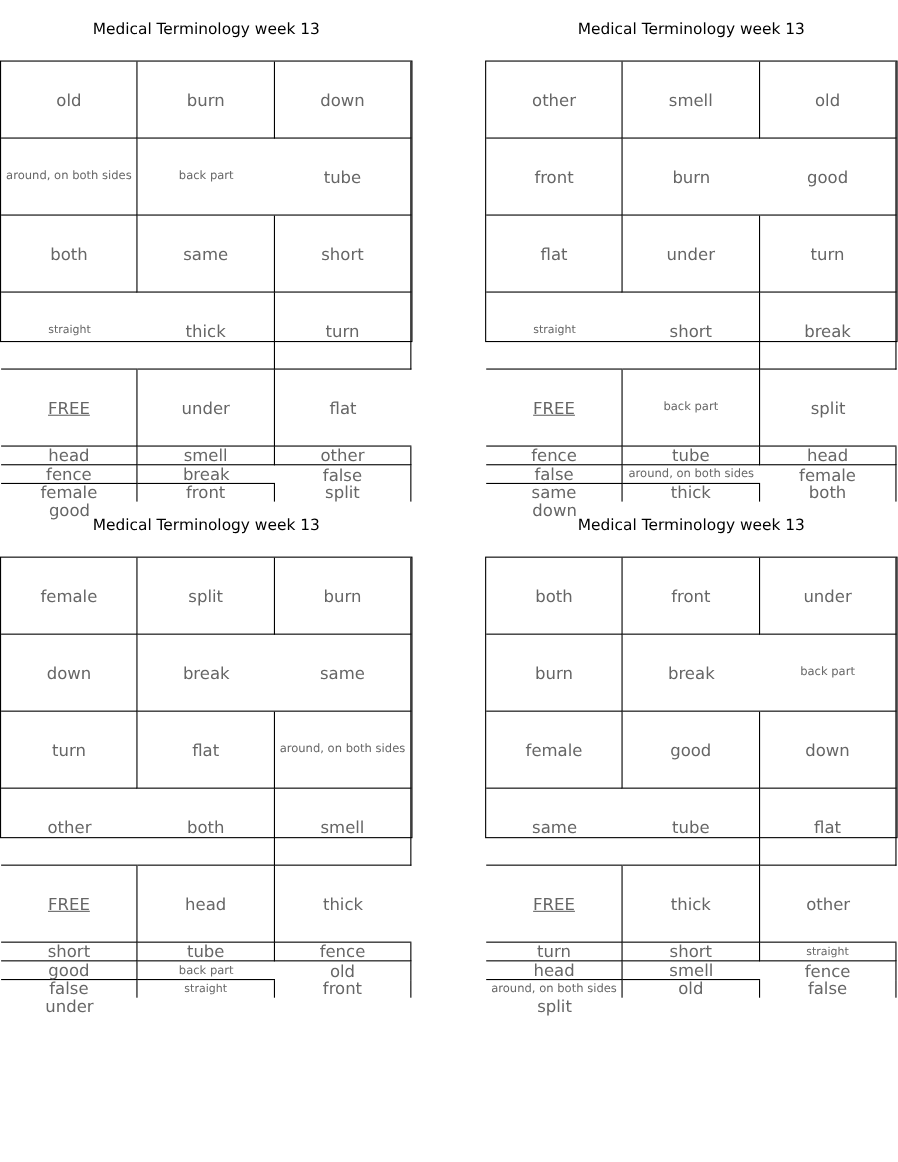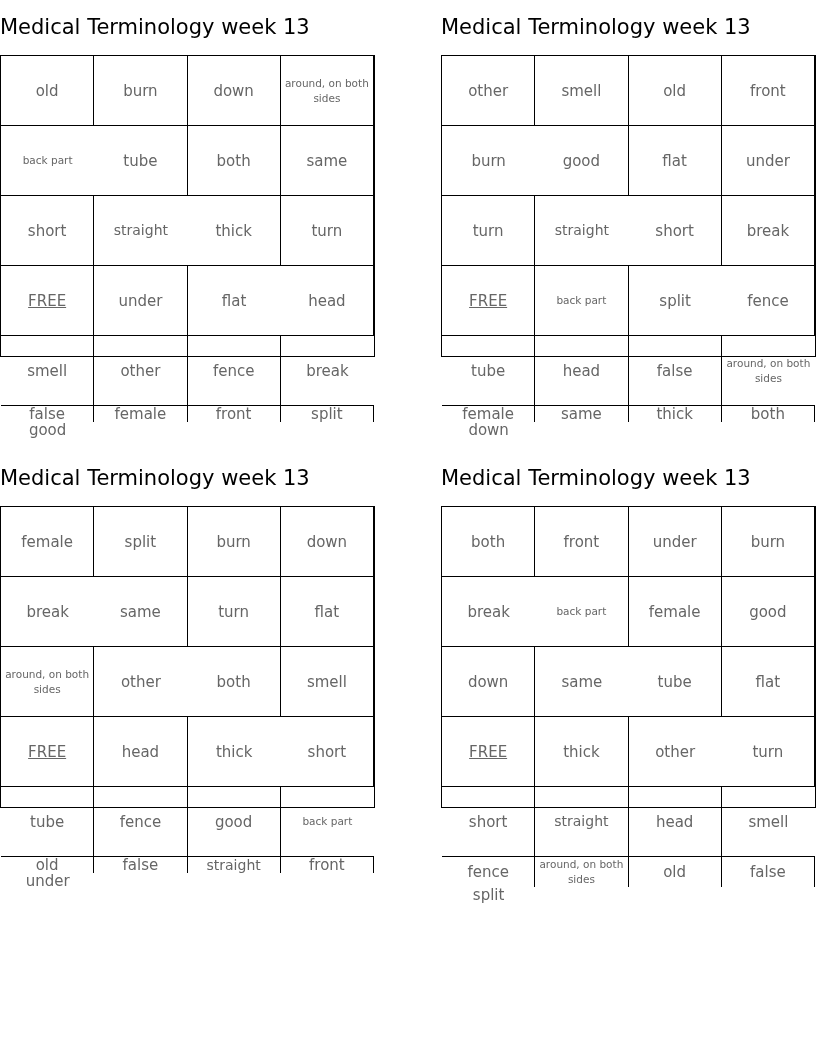--- a/index.html
+++ b/index.html
@@ -1,24 +1,24 @@
 <!DOCTYPE html>
 <html><head>
 <meta charset="utf-8">
 <style>
   html, body { margin: 0; padding: 0; background: #ffffff; }
   body { width: 816px; height: 1056px; position: relative; overflow: hidden; font-family: "DejaVu Sans", sans-serif; }
   .card { position: absolute; width: 375px; }
-  .card-title { height: 55px; line-height: 55px; font-size: 21px; color: #000; white-space: nowrap; }
-  .grid { display: grid; grid-template-columns: repeat(4, 1fr); grid-template-rows: repeat(5, 70px); border: 1px solid #000; box-sizing: border-box; width: 375px; height: 302px; }
+  .card-title { height: 55px; line-height: 55px; text-align: center; font-size: 14px; color: #000; white-space: nowrap; }
+  .grid { display: grid; grid-template-columns: repeat(3, 1fr); grid-template-rows: repeat(5, 70px); border: 1px solid #000; box-sizing: border-box; width: 375px; height: 256px; }
   .cell { border-right: 1px solid #000; border-bottom: 1px solid #000; display: flex; align-items: center; justify-content: center; text-align: center; color: #666666; font-size: 15px; line-height: 16px; padding: 0 2px; box-sizing: border-box; }
   .cell:nth-child(5n) { border-right: none; }
   .cell:nth-child(n+21) { border-bottom: none; }
   .cell.small { font-size: 10.5px; line-height: 15px; }
-  .cell.tiny { font-size: 14px; }
+  .cell.tiny { font-size: 10px; }
   .cell.free { font-weight: normal; text-decoration: underline; }
 </style>
 </head>
 <body>
 
 <div class="card" style="left:0;top:0;">
   <div class="card-title">Medical Terminology week 13</div>
   <div class="grid">
       <div class="cell">old</div>
       <div class="cell">burn</div>

